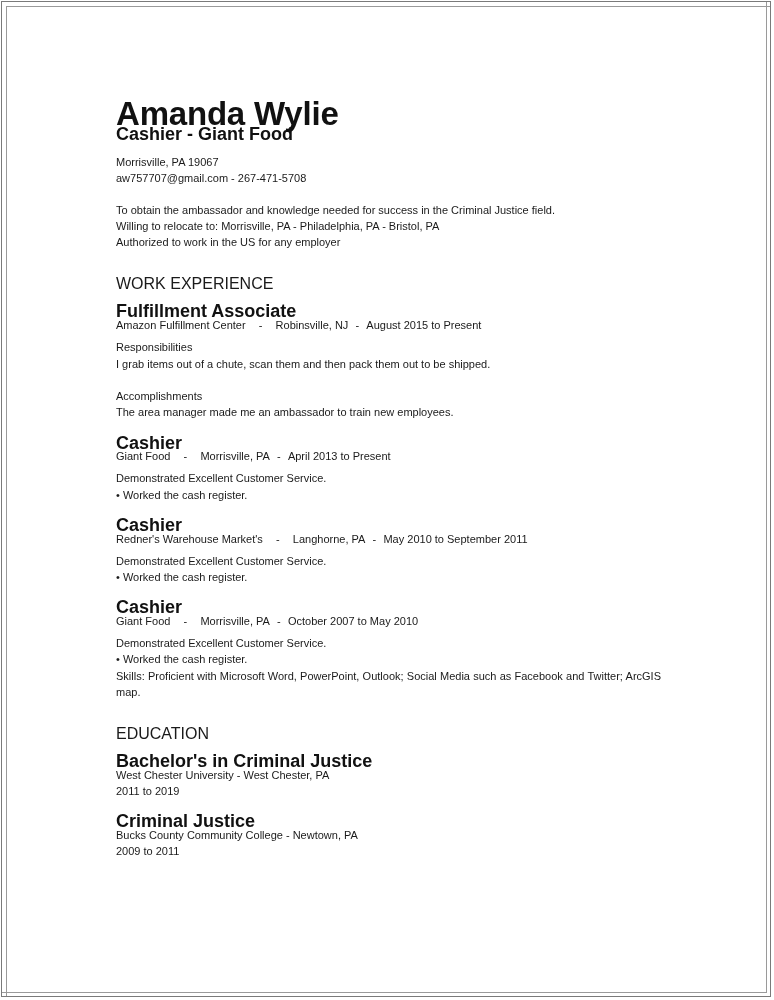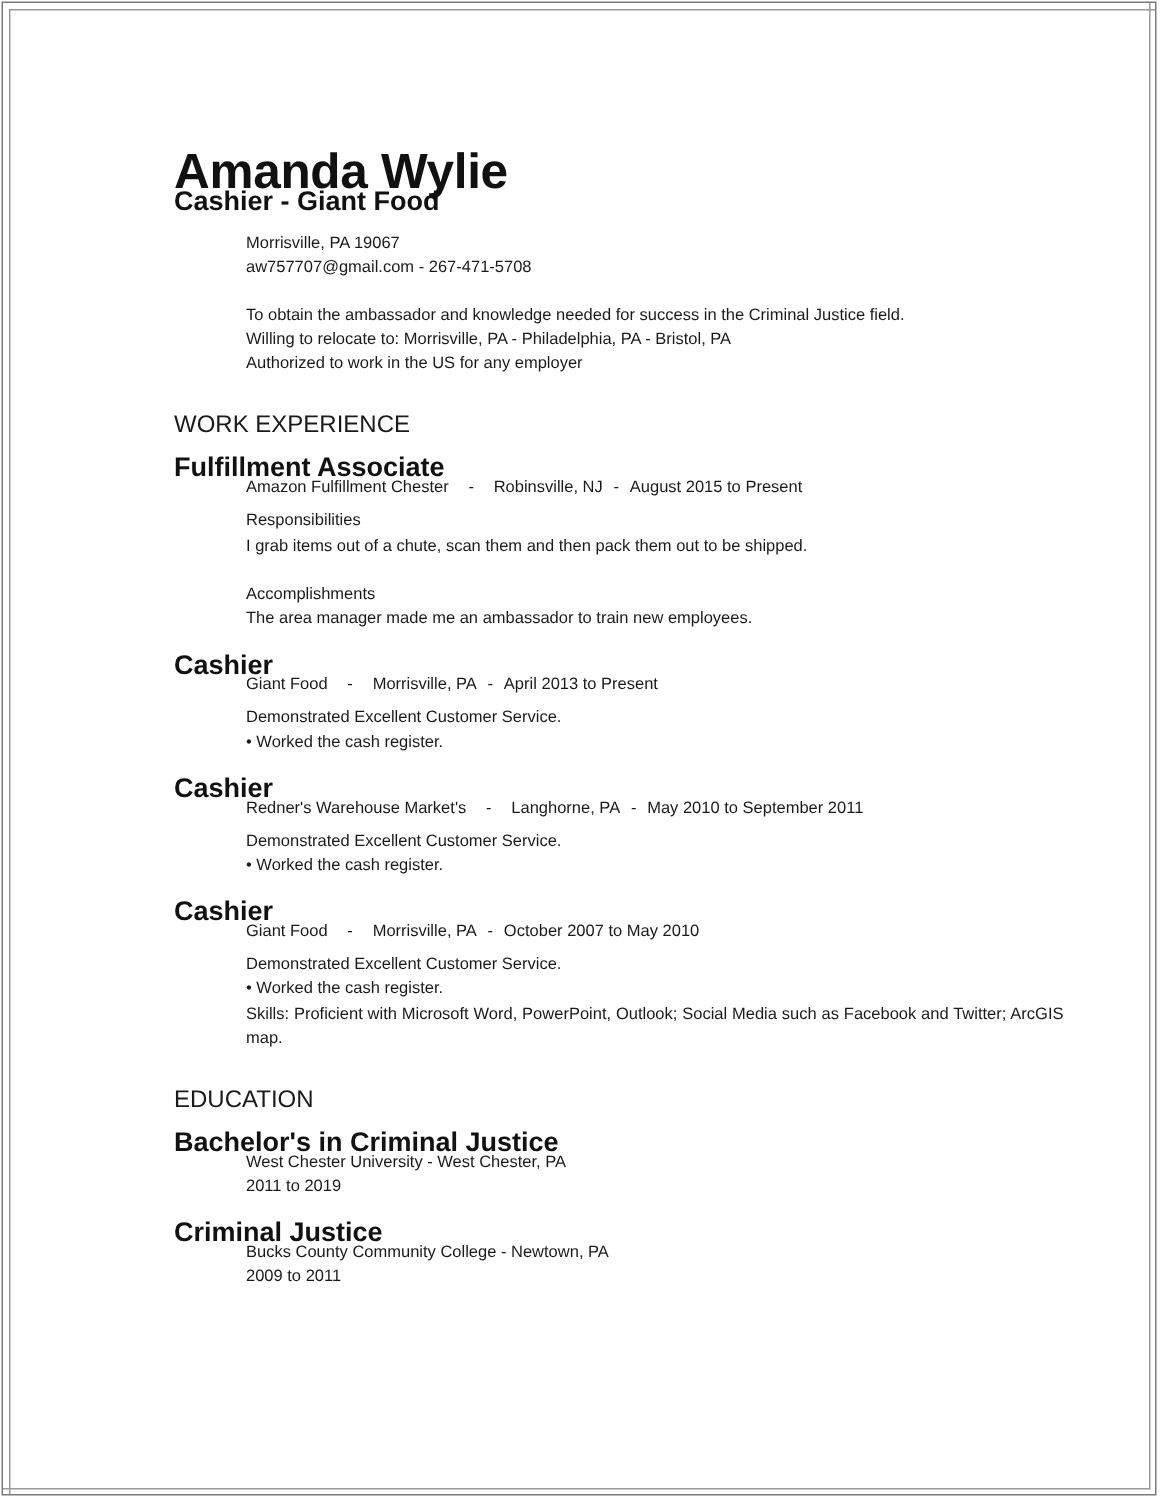--- a/index.html
+++ b/index.html
@@ -3,21 +3,21 @@
 <meta charset="utf-8">
 <style>
   html, body { margin: 0; padding: 0; background: #ffffff; }
   body { width: 774px; height: 1000px; position: relative; overflow: hidden; font-family: "Liberation Sans", sans-serif; color: #111; }
   .frame { position: absolute; left: 1px; top: 1px; width: 770px; height: 996px; border: 1px solid #7a7a7a; box-sizing: border-box; }
   .frame-inner { position: absolute; left: 4px; top: 4px; right: 0; bottom: 0; border-left: 1px solid #9a9a9a; border-top: 1px solid #9a9a9a; }
   .frame-outer2 { position: absolute; left: 0; top: 0; right: 3px; bottom: 3px; border-right: 1px solid #9a9a9a; border-bottom: 1px solid #9a9a9a; }
   .abs { position: absolute; left: 116px; white-space: nowrap; }
   .name { font-size: 33px; font-weight: bold; top: 95px; letter-spacing: -0.2px; }
   .subtitle { font-size: 18px; font-weight: bold; top: 124px; }
-  .small { font-size: 11px; color: #1a1a1a; margin-left: 48px; }
+  .small { font-size: 11px; color: #1a1a1a; }
   .h3 { font-size: 18px; font-weight: bold; }
   .section { font-size: 16px; color: #1a1a1a; }
   .sep { display: inline-block; width: 30px; text-align: center; }
   .sep2 { display: inline-block; width: 18px; text-align: center; }
   .skills { width: 545px; white-space: normal; text-align: justify; text-align-last: left; line-height: 16px; }
 </style>
 </head>
 <body>
 
 <div class="frame">
@@ -31,21 +31,21 @@
 <div class="abs small" style="top:172px">aw757707@gmail.com - 267-471-5708</div>
 
 <div class="abs small" style="top:204px">To obtain the ambassador and knowledge needed for success in the Criminal Justice field.</div>
 <div class="abs small" style="top:220px">Willing to relocate to: Morrisville, PA - Philadelphia, PA - Bristol, PA</div>
 <div class="abs small" style="top:236px">Authorized to work in the US for any employer</div>
 
 <div class="abs section" style="top:275px">WORK EXPERIENCE</div>
 
 <div class="abs h3" style="top:301px">Fulfillment Associate</div>
 <div class="abs small" style="top:319px">
-  <span>Amazon Fulfillment Chester</span><span class="sep">-</span><span>Robinsville, NJ</span><span class="sep2">-</span><span>August 2015 to Present</span>
+  <span>Amazon Fulfillment Center</span><span class="sep">-</span><span>Robinsville, NJ</span><span class="sep2">-</span><span>August 2015 to Present</span>
 </div>
 <div class="abs small" style="top:341px">Responsibilities</div>
 <div class="abs small" style="top:358px">I grab items out of a chute, scan them and then pack them out to be shipped.</div>
 <div class="abs small" style="top:390px">Accomplishments</div>
 <div class="abs small" style="top:406px">The area manager made me an ambassador to train new employees.</div>
 
 <div class="abs h3" style="top:433px">Cashier</div>
 <div class="abs small" style="top:450px">
   <span>Giant Food</span><span class="sep">-</span><span>Morrisville, PA</span><span class="sep2">-</span><span>April 2013 to Present</span>
 </div>

